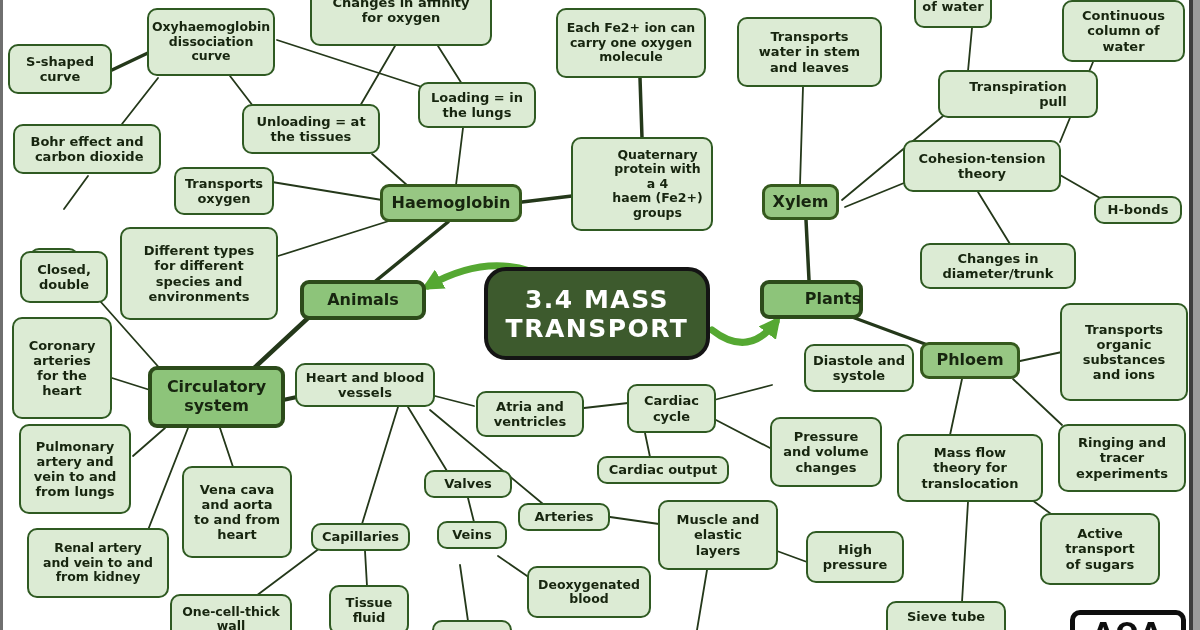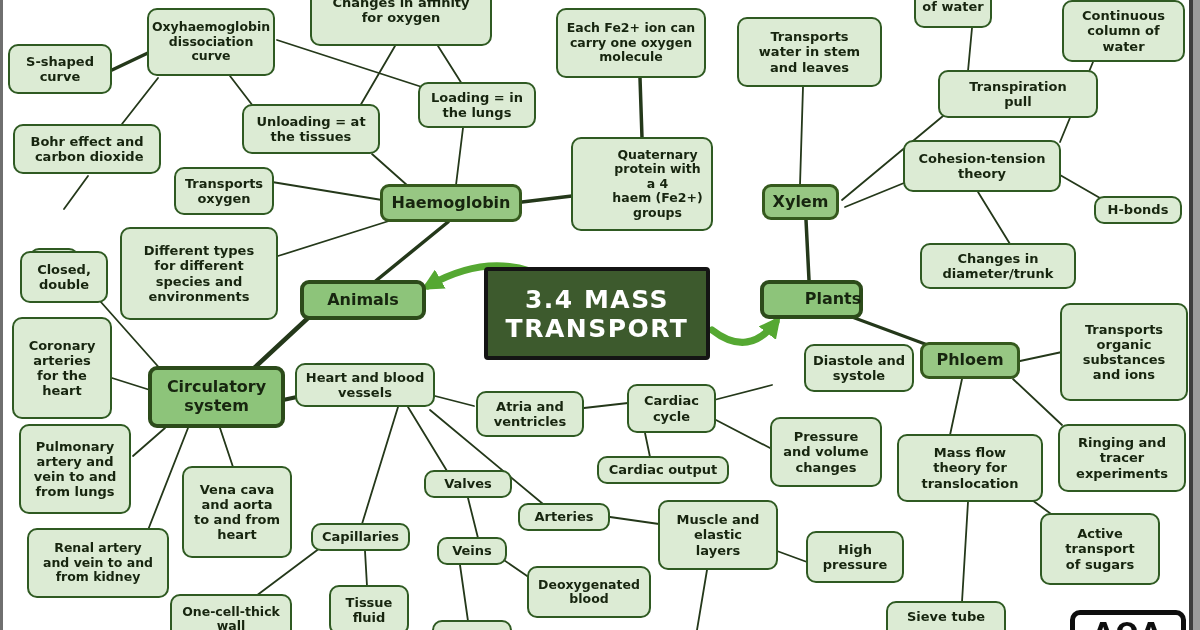--- a/index.html
+++ b/index.html
@@ -12,21 +12,21 @@
   #nodes-layer { position:absolute; left:0; top:0; width:1200px; height:630px; }
   .node {
     position:absolute; box-sizing:border-box;
     display:flex; align-items:center; justify-content:center;
     text-align:center; white-space:pre-line;
     font-weight:bold; color:#17250f; line-height:1.16; padding:2px 5px;
   }
   .minor  { background:#dcebd4; border:2.5px solid #2f5a22; border-radius:10px; font-size:13px; }
   .major  { background:#97c783; border:3.5px solid #35591d; border-radius:9px; font-size:16px; }
   .hub    { background:#8dc47a; border:4.5px solid #2c4b1a; border-radius:9px; font-size:16px; }
-  .central{ background:#3d5a2d; border:4.5px solid #141414; border-radius:4px;
+  .central{ background:#3d5a2d; border:4.5px solid #141414; border-radius:22px;
             font-size:25px; color:#ffffff; letter-spacing:1.5px; }
   .top-align { align-items:flex-start; padding-top:6px; }
   #aqa-logo {
     position:absolute; left:1070px; top:610px; width:116px; height:44px;
     box-sizing:border-box; background:#fff; border:5px solid #0e0e0e;
     border-radius:10px; display:flex; align-items:center; justify-content:center;
     font-size:27px; font-weight:bold; color:#0e0e0e; letter-spacing:2px;
   }
   .edge-strip { position:absolute; top:0; height:630px; }
   #left-edge  { left:0; width:3px; background:#6f6f6f; }
@@ -111,21 +111,21 @@
       <div class="node minor" style="left: 556px; top: 8px; width: 150px; height: 70px; font-size: 12.5px;">Each Fe2+ ion can
 carry one oxygen
 molecule</div>
       <div class="node minor" style="left: 737px; top: 17px; width: 145px; height: 70px;">Transports
 water in stem
 and leaves</div>
       <div class="node minor" style="left: 914px; top: -14px; width: 78px; height: 42px;">of water</div>
       <div class="node minor" style="left: 1062px; top: 0px; width: 123px; height: 62px;">Continuous
 column of
 water</div>
-      <div class="node minor" style="left: 938px; top: 70px; width: 160px; height: 48px;">Transpiration
+      <div class="node minor" style="left: 938px; top: 70px; width: 160px; height: 48px; text-align: right;">Transpiration
 pull</div>
       <div class="node minor" style="left: 418px; top: 82px; width: 118px; height: 46px;">Loading = in
 the lungs</div>
       <div class="node minor" style="left: 242px; top: 104px; width: 138px; height: 50px;">Unloading = at
 the tissues</div>
       <div class="node minor" style="left: 13px; top: 124px; width: 148px; height: 50px; text-align: right;">Bohr effect and
 carbon dioxide</div>
       <div class="node minor" style="left: 903px; top: 140px; width: 158px; height: 52px;">Cohesion-tension
 theory</div>
       <div class="node minor" style="left: 1094px; top: 196px; width: 88px; height: 28px;">H-bonds</div>
@@ -191,21 +191,21 @@
       <div class="node minor" style="left: 17px; top: 528px; width: 142px; height: 70px; font-size: 12.5px; margin-left: 10px;">Renal artery
 and vein to and
 from kidney</div>
       <div class="node minor" style="left: 518px; top: 503px; width: 92px; height: 28px;">Arteries</div>
       <div class="node minor" style="left: 658px; top: 500px; width: 120px; height: 70px;">Muscle and
 elastic
 layers</div>
       <div class="node minor" style="left: 806px; top: 531px; width: 98px; height: 52px;">High
 pressure</div>
       <div class="node minor" style="left: 311px; top: 523px; width: 99px; height: 28px;">Capillaries</div>
-      <div class="node minor" style="left: 437px; top: 537px; width: 70px; height: 28px; text-align: right;">Veins</div>
+      <div class="node minor" style="left: 437px; top: 521px; width: 70px; height: 28px; text-align: right;">Veins</div>
       <div class="node minor" style="left: 1040px; top: 513px; width: 120px; height: 72px;">Active
 transport
 of sugars</div>
       <div class="node minor" style="left: 527px; top: 566px; width: 124px; height: 52px; font-size: 12.5px;">Deoxygenated
 blood</div>
       <div class="node minor" style="left: 329px; top: 585px; width: 80px; height: 50px;">Tissue
 fluid</div>
       <div class="node minor" style="left: 170px; top: 594px; width: 122px; height: 50px; font-size: 12.5px;">One-cell-thick
 wall</div>
       <div class="node minor top-align" style="left: 886px; top: 601px; width: 120px; height: 48px;">Sieve tube</div>

